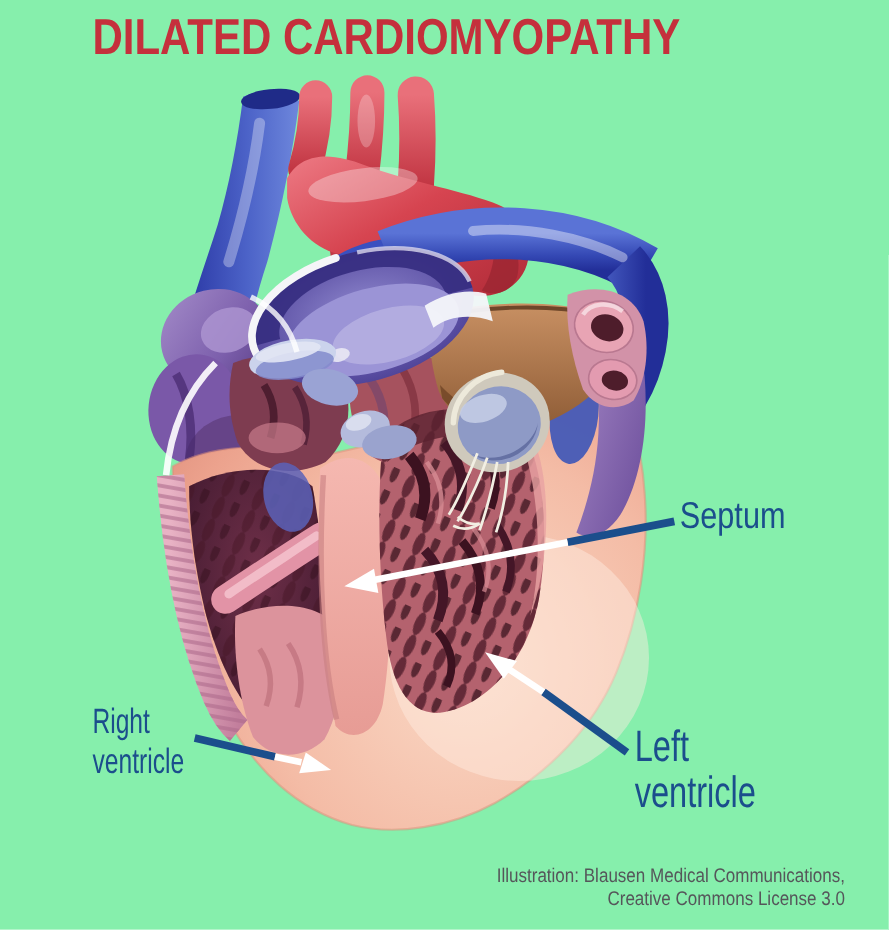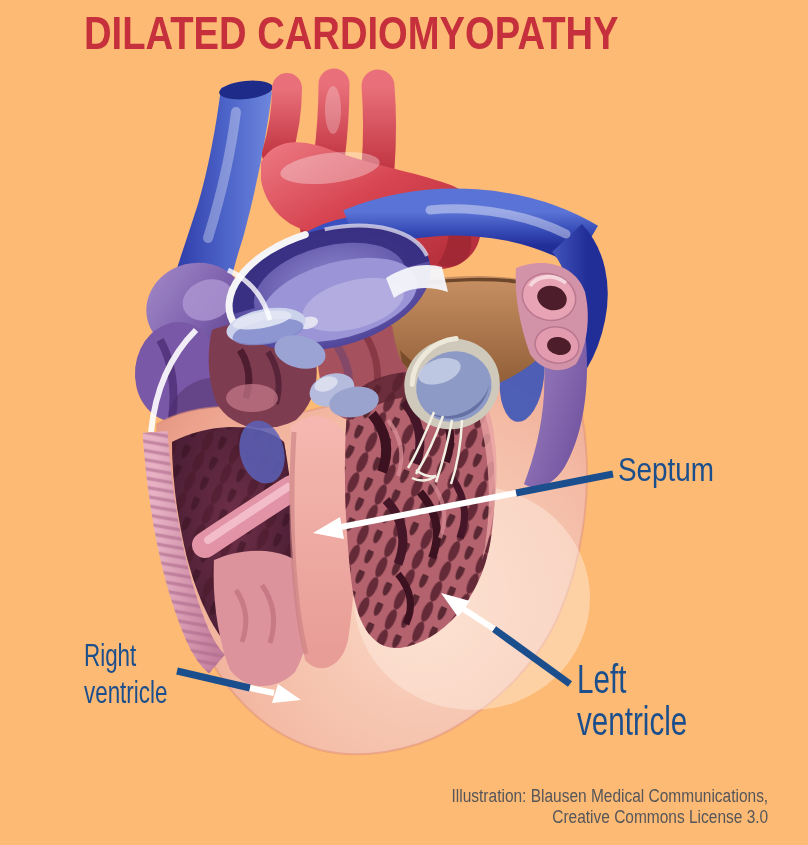--- a/index.html
+++ b/index.html
@@ -1,21 +1,21 @@
 <!DOCTYPE html>
 <html><head>
 <meta charset="utf-8">
 <style>
   html, body { margin:0; padding:0; }
   body {
     width:808px; height:845px; background:#ffffff;
     font-family:"Liberation Sans", sans-serif;
     -webkit-font-smoothing:antialiased;
   }
-  .page { position:relative; width:808px; height:845px; overflow:hidden; background:#fdba74; }
+  .page { position:relative; width:808px; height:845px; overflow:hidden; background:#86efac; }
   .figure-svg { position:absolute; left:0; top:0; width:808px; height:845px; }
   .title {
     position:absolute; left:84px; top:10px; margin:0;
     font-size:46px; font-weight:bold; line-height:1; white-space:nowrap;
     color:#C5303C; letter-spacing:0px;
     transform:scaleX(0.83); transform-origin:left top;
   }
   .label {
     position:absolute; color:#1B4E8C; white-space:nowrap; line-height:1;
     transform-origin:left top;

